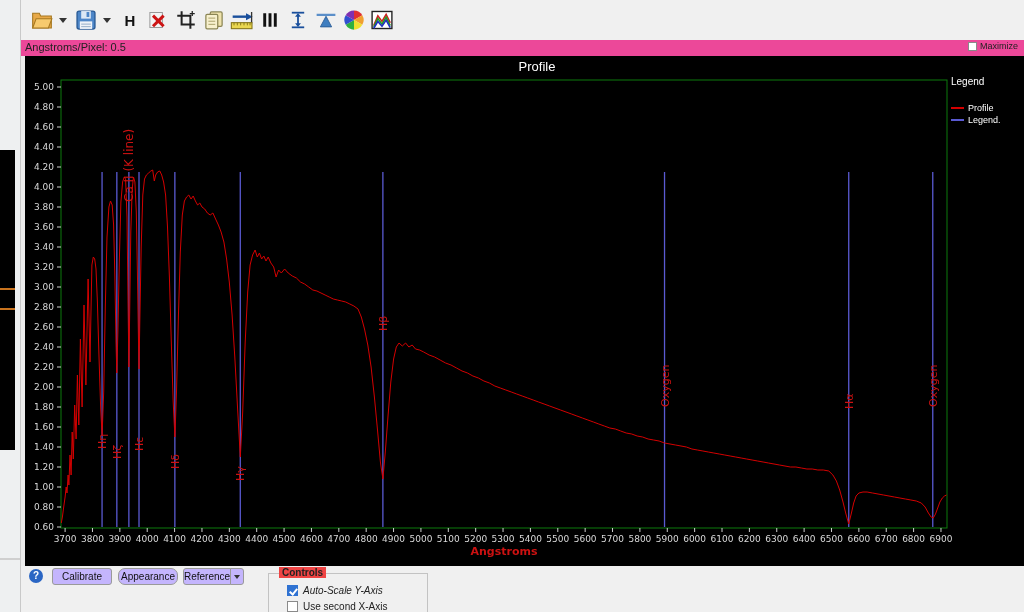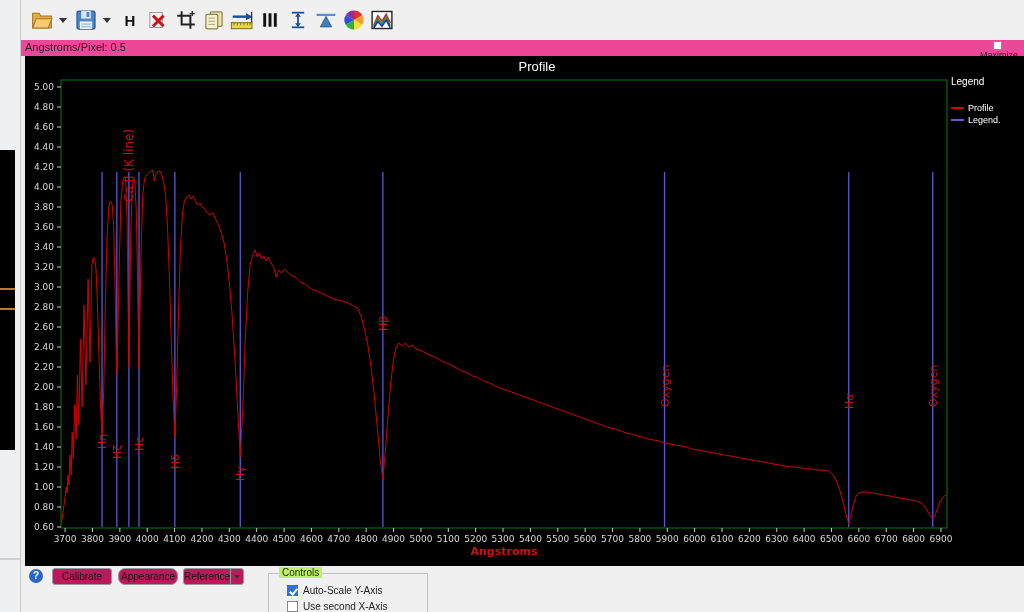--- a/index.html
+++ b/index.html
@@ -17,21 +17,21 @@
     display:flex;align-items:center;padding-left:8px;box-sizing:border-box;}
   .tbtn{display:inline-flex;align-items:center;justify-content:center;width:26px;height:26px;margin-right:2px;cursor:default;}
   .tbtn svg{display:block;}
   .dd{width:12px;height:26px;display:inline-flex;align-items:center;justify-content:center;margin-right:4px;}
   .dd .tri{width:0;height:0;border-left:4px solid transparent;border-right:4px solid transparent;border-top:5px solid #333;}
   .h-glyph{font-weight:bold;font-size:15px;color:#111;font-family:"Liberation Sans",sans-serif;}
 
   
   .settings-row{position:absolute;left:21px;top:40px;width:1003px;height:16px;background:#ec4899;}
   .app-label{position:absolute;left:4px;top:1px;font-size:11px;color:#222;}
-  .maximize-wrap{position:absolute;right:6px;top:1px;display:flex;align-items:center;flex-direction:column;}
+  .maximize-wrap{position:absolute;right:6px;top:1px;display:flex;align-items:center;}
   .cbx{display:inline-block;width:9px;height:9px;border:1px solid #8a8a8a;background:#fff;margin-right:3px;box-sizing:border-box;position:relative;}
   .cbx.checked{background:#2f72d2;border-color:#2f72d2;}
   .cbx.checked::after{content:"";position:absolute;left:2px;top:0px;width:3px;height:5px;border:solid #fff;border-width:0 2px 2px 0;transform:rotate(40deg);}
   .cbx-label{font-size:9px;color:#222;}
 
   
   .chart-panel{position:absolute;left:25px;top:56px;width:987px;height:510px;background:#000;padding-left:37px;}
   .chart-title{position:absolute;left:0;top:3px;width:100%;text-align:center;color:#fff;font-size:13px;}
   #plot-svg{position:absolute;left:0;top:0;}
   #plot-svg text{font-family:"DejaVu Sans",sans-serif;}
@@ -42,34 +42,34 @@
   .legend-row{display:flex;align-items:center;margin-bottom:2px;}
   .legend-swatch{width:13px;height:2px;margin-right:4px;flex:none;}
   .sw-profile{background:#d40000;}
   .sw-refer{background:#5a5ad2;}
   .legend-label{font-size:9px;}
 
   
   .footer{position:absolute;left:21px;top:566px;width:1003px;height:46px;background:#f0f0f0;}
   .help-circle{position:absolute;left:8px;top:3px;width:14px;height:14px;border-radius:50%;background:#2b66c4;
     color:#fff;font-size:10px;font-weight:bold;text-align:center;line-height:14px;}
-  .btn{position:absolute;top:2px;height:17px;background:#be185d;border:1px solid #9a9a9a;border-radius:3px;
+  .btn{position:absolute;top:2px;height:17px;background:#c4b5fd;border:1px solid #9a9a9a;border-radius:3px;
     font-size:10px;color:#111;display:flex;align-items:center;justify-content:center;box-sizing:border-box;}
   .btn-calibrate{left:31px;width:60px;}
   .btn-appearance{left:97px;width:60px;border-radius:7px;}
   .btn-reference{left:162px;width:48px;border-radius:3px 0 0 3px;}
   .btn-reference-dd{left:209px;width:14px;border-left:1px solid #9a9a9a;border-radius:0 3px 3px 0;}
   .btn-reference-dd .tri{width:0;height:0;border-left:3.5px solid transparent;border-right:3.5px solid transparent;border-top:4px solid #333;}
   .groupbox{position:absolute;left:247px;top:7px;width:160px;height:56px;border:1px solid #c3c3c3;box-sizing:border-box;}
-  .groupbox-title{position:absolute;left:258px;top:1px;background:#bef264;padding:0 3px;font-size:10px;color:#222;}
+  .groupbox-title{position:absolute;left:258px;top:1px;background:#ef4444;padding:0 3px;font-size:10px;color:#222;font-weight:bold;}
   .ctl-row{position:absolute;left:266px;display:flex;align-items:center;}
   .ctl-row .cbx{width:11px;height:11px;}
   .ctl-row .cbx.checked::after{left:3px;top:1px;width:3px;height:6px;}
   .ctl-label{font-size:10px;color:#222;}
-  .ctl-row1{top:19px;}
+  .ctl-row1{top:19px;font-style:italic;}
   .ctl-row2{top:35px;}
 </style>
 </head>
 <body>
 
 <div id="app">
 
   <div class="left-strip">
     <div class="black-block"></div>
     <div class="orange-line" style="top:288px"></div>

